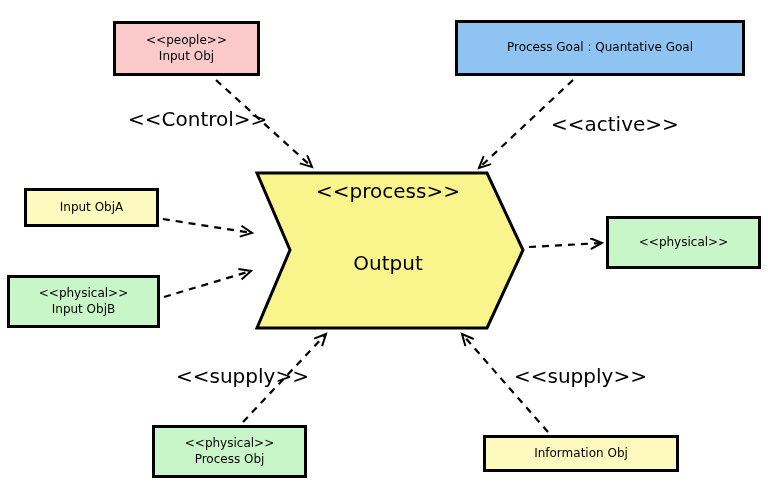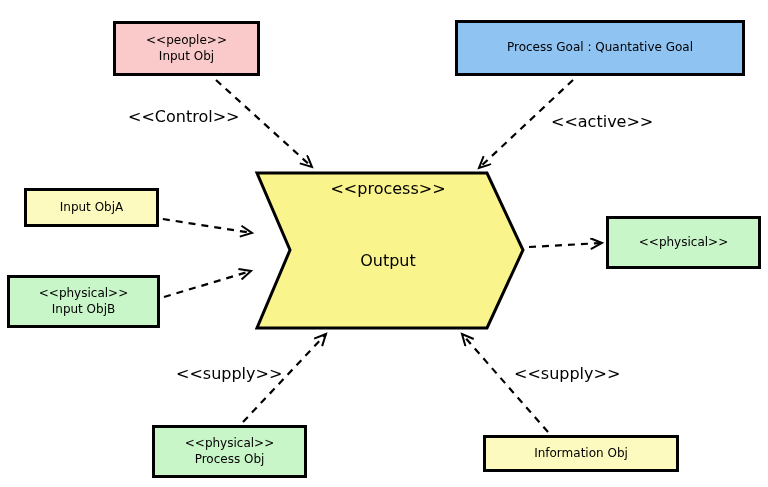--- a/index.html
+++ b/index.html
@@ -27,26 +27,26 @@
     flex-direction: column;
     align-items: center;
     justify-content: center;
     text-align: center;
     font-size: 12px;
     line-height: 1.3;
     white-space: nowrap;
   }
   .edge-label {
     position: absolute;
-    font-size: 16px;
+    font-size: 20px;
     white-space: nowrap;
   }
   .process-label {
     position: absolute;
-    font-size: 16px;
+    font-size: 20px;
     text-align: center;
     width: 200px;
   }
 </style>
 </head>
 <body>
 
 <div class="canvas">
 
   <svg class="edges" viewBox="0 0 768 487">

